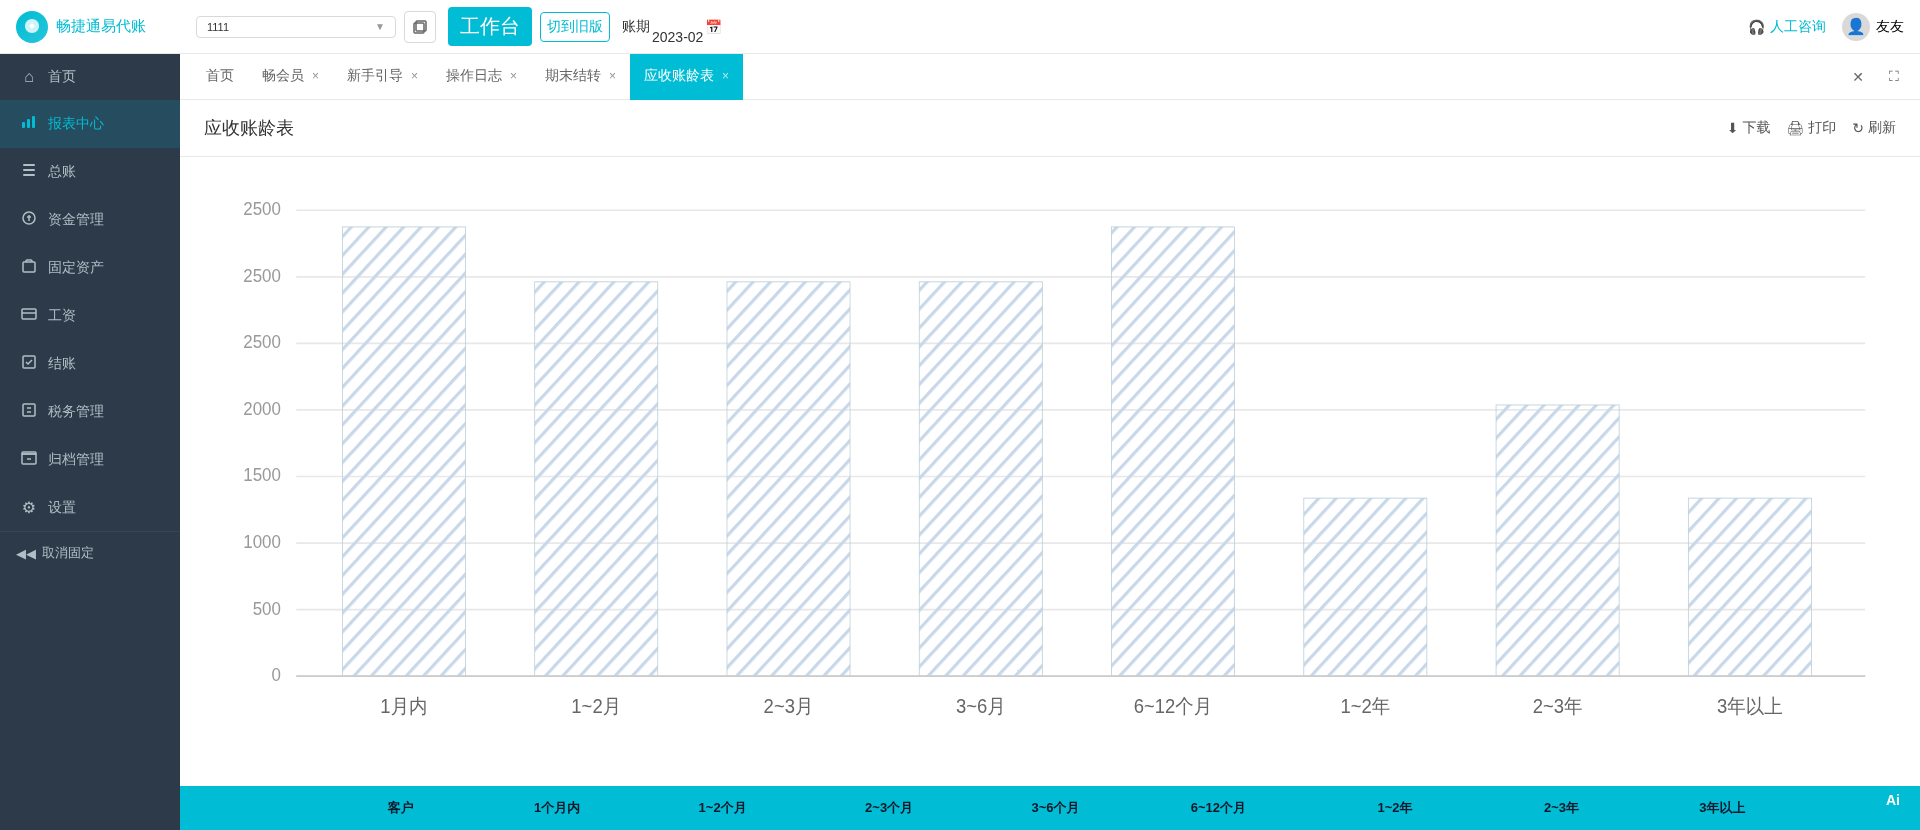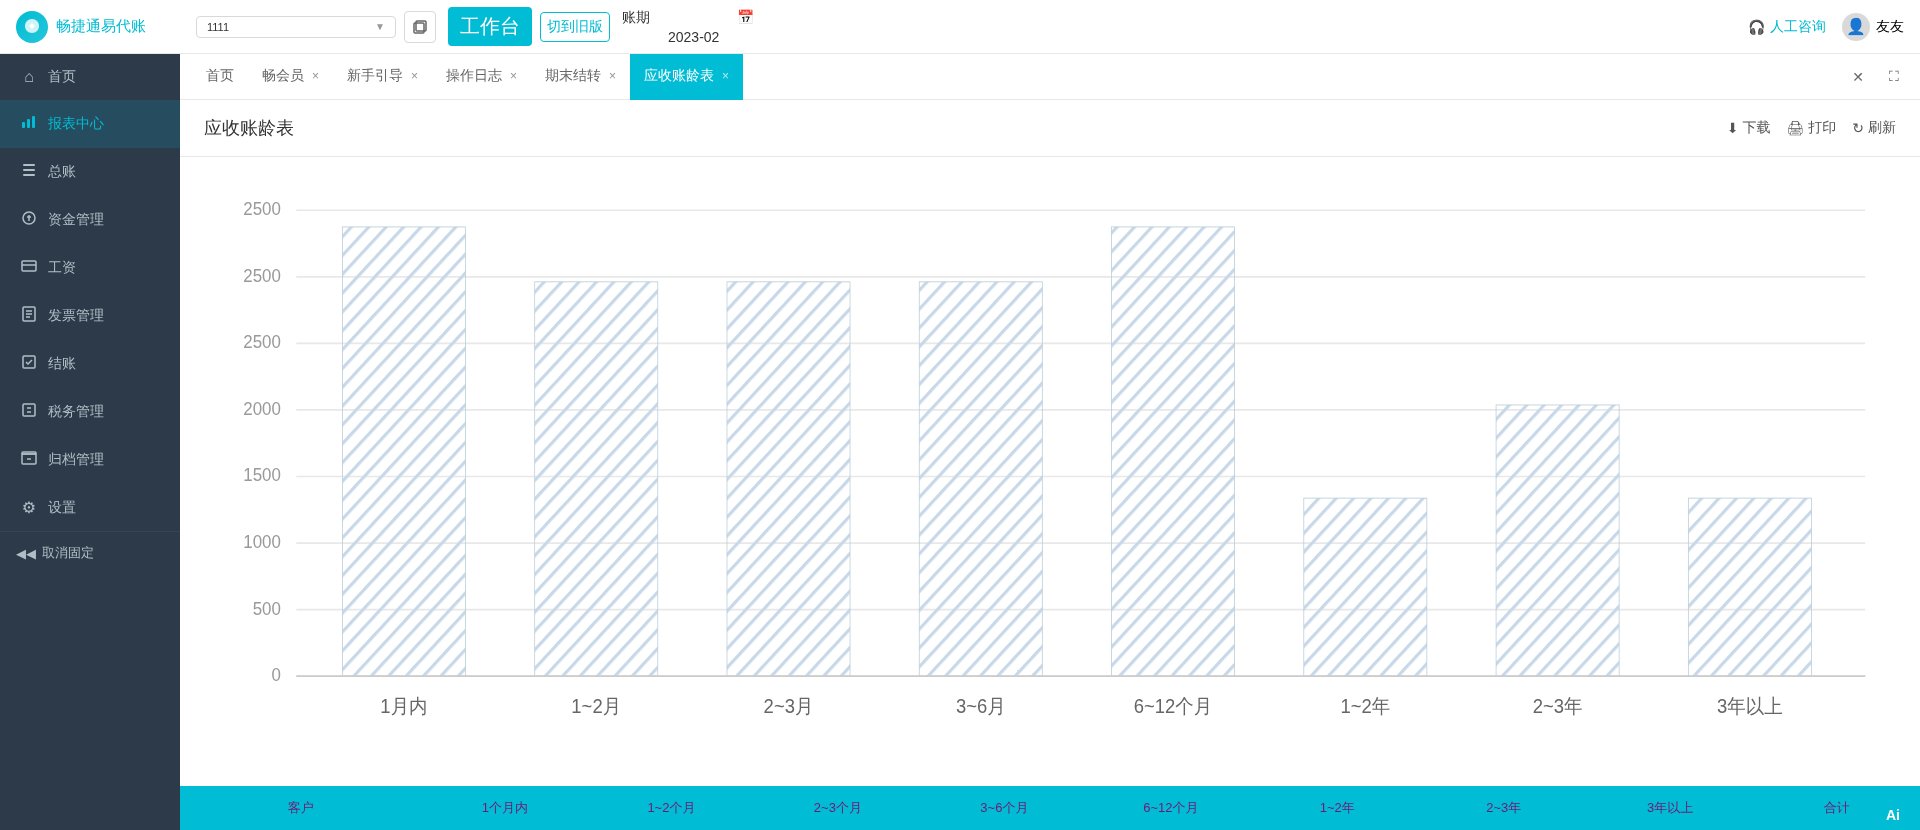--- a/index.html
+++ b/index.html
@@ -51,21 +51,21 @@
       background: #00bcd4; color: white; border: none; border-radius: 4px;
       padding: 6px 12px; cursor: pointer; font-size: 20px; margin-left: 12px;
     }
 
     .switch-btn {
       border: 1px solid #00bcd4; color: #00bcd4; border-radius: 4px;
       padding: 5px 6px; cursor: pointer; background: #fff; font-size: 14px; margin-left: 8px;
     }
 
     .period-area {
-      display: flex; align-items: flex-start; gap: 18px; margin-left: 12px; color: #333;
+      display: flex; align-items: center; gap: 2px; margin-left: 12px; color: #333;
     }
     .period-value { font-size: 14px; font-weight: 500; margin-top: 20px; }
     .calendar-icon { color: #666; cursor: pointer; }
 
     .header-right {
       margin-left: auto; display: flex; align-items: center; gap: 16px;
     }
     .consult-btn {
       display: flex; align-items: center; gap: 4px;
       color: #00bcd4; cursor: pointer; font-size: 14px;
@@ -159,28 +159,28 @@
       background: #fff; flex: 1; padding: 20px 24px 10px;
     }
 
     
     .table-footer {
       background: #00bcd4; flex-shrink: 0;
       display: flex; align-items: center;
       height: 44px;
     }
     .table-col {
-      flex: 1; text-align: center; color: #701a75; font-size: 13px; font-weight: 400;
+      flex: 1; text-align: right; color: #0f172a; font-size: 13px; font-weight: 700;
       padding: 0 8px;
     }
     .table-col.first { flex: 1.5; }
 
     
     .ai-badge {
-      position: fixed; bottom: 1px; right: 0;
+      position: fixed; bottom: 16px; right: 0;
       background: #00bcd4; color: white;
       padding: 6px 20px; font-size: 14px; font-weight: bold;
       border-radius: 4px 0 0 0;
     }
   </style>
 </head>
 <body>
 
 <div class="top-header">
   <div class="logo-area">
@@ -258,34 +258,34 @@
         <svg width="16" height="16" viewBox="0 0 16 16" fill="none" stroke="#b0bec5" stroke-width="1.5">
             <circle cx="8" cy="8" r="6"></circle>
             <path d="M8 5v6M6 7h4"></path>
           </svg>
       </span>
       <span class="sidebar-item-label">资金管理</span>
     </div>
     <div class="sidebar-item">
       <span class="sidebar-item-icon">
         <svg width="16" height="16" viewBox="0 0 16 16" fill="none" stroke="#b0bec5" stroke-width="1.5">
+            <rect x="2" y="4" width="12" height="10" rx="1"></rect>
+            <path d="M5 4V3a1 1 0 0 1 1-1h4a1 1 0 0 1 1 1v1"></path>
+          </svg>
+      </span>
+      <span class="sidebar-item-label">固定资产</span>
+    </div>
+    <div class="sidebar-item">
+      <span class="sidebar-item-icon">
+        <svg width="16" height="16" viewBox="0 0 16 16" fill="none" stroke="#b0bec5" stroke-width="1.5">
             <rect x="1" y="3" width="14" height="10" rx="1"></rect>
             <path d="M1 7h14"></path>
           </svg>
       </span>
       <span class="sidebar-item-label">工资</span>
-    </div>
-    <div class="sidebar-item">
-      <span class="sidebar-item-icon">
-        <svg width="16" height="16" viewBox="0 0 16 16" fill="none" stroke="#b0bec5" stroke-width="1.5">
-            <rect x="2" y="1" width="12" height="14" rx="1"></rect>
-            <path d="M5 5h6M5 8h6M5 11h4"></path>
-          </svg>
-      </span>
-      <span class="sidebar-item-label">发票管理</span>
     </div>
     <div class="sidebar-item">
       <span class="sidebar-item-icon">
         <svg width="16" height="16" viewBox="0 0 16 16" fill="none" stroke="#b0bec5" stroke-width="1.5">
             <rect x="2" y="2" width="12" height="12" rx="1"></rect>
             <path d="M5 8l2 2 4-4"></path>
           </svg>
       </span>
       <span class="sidebar-item-label">结账</span>
     </div>

